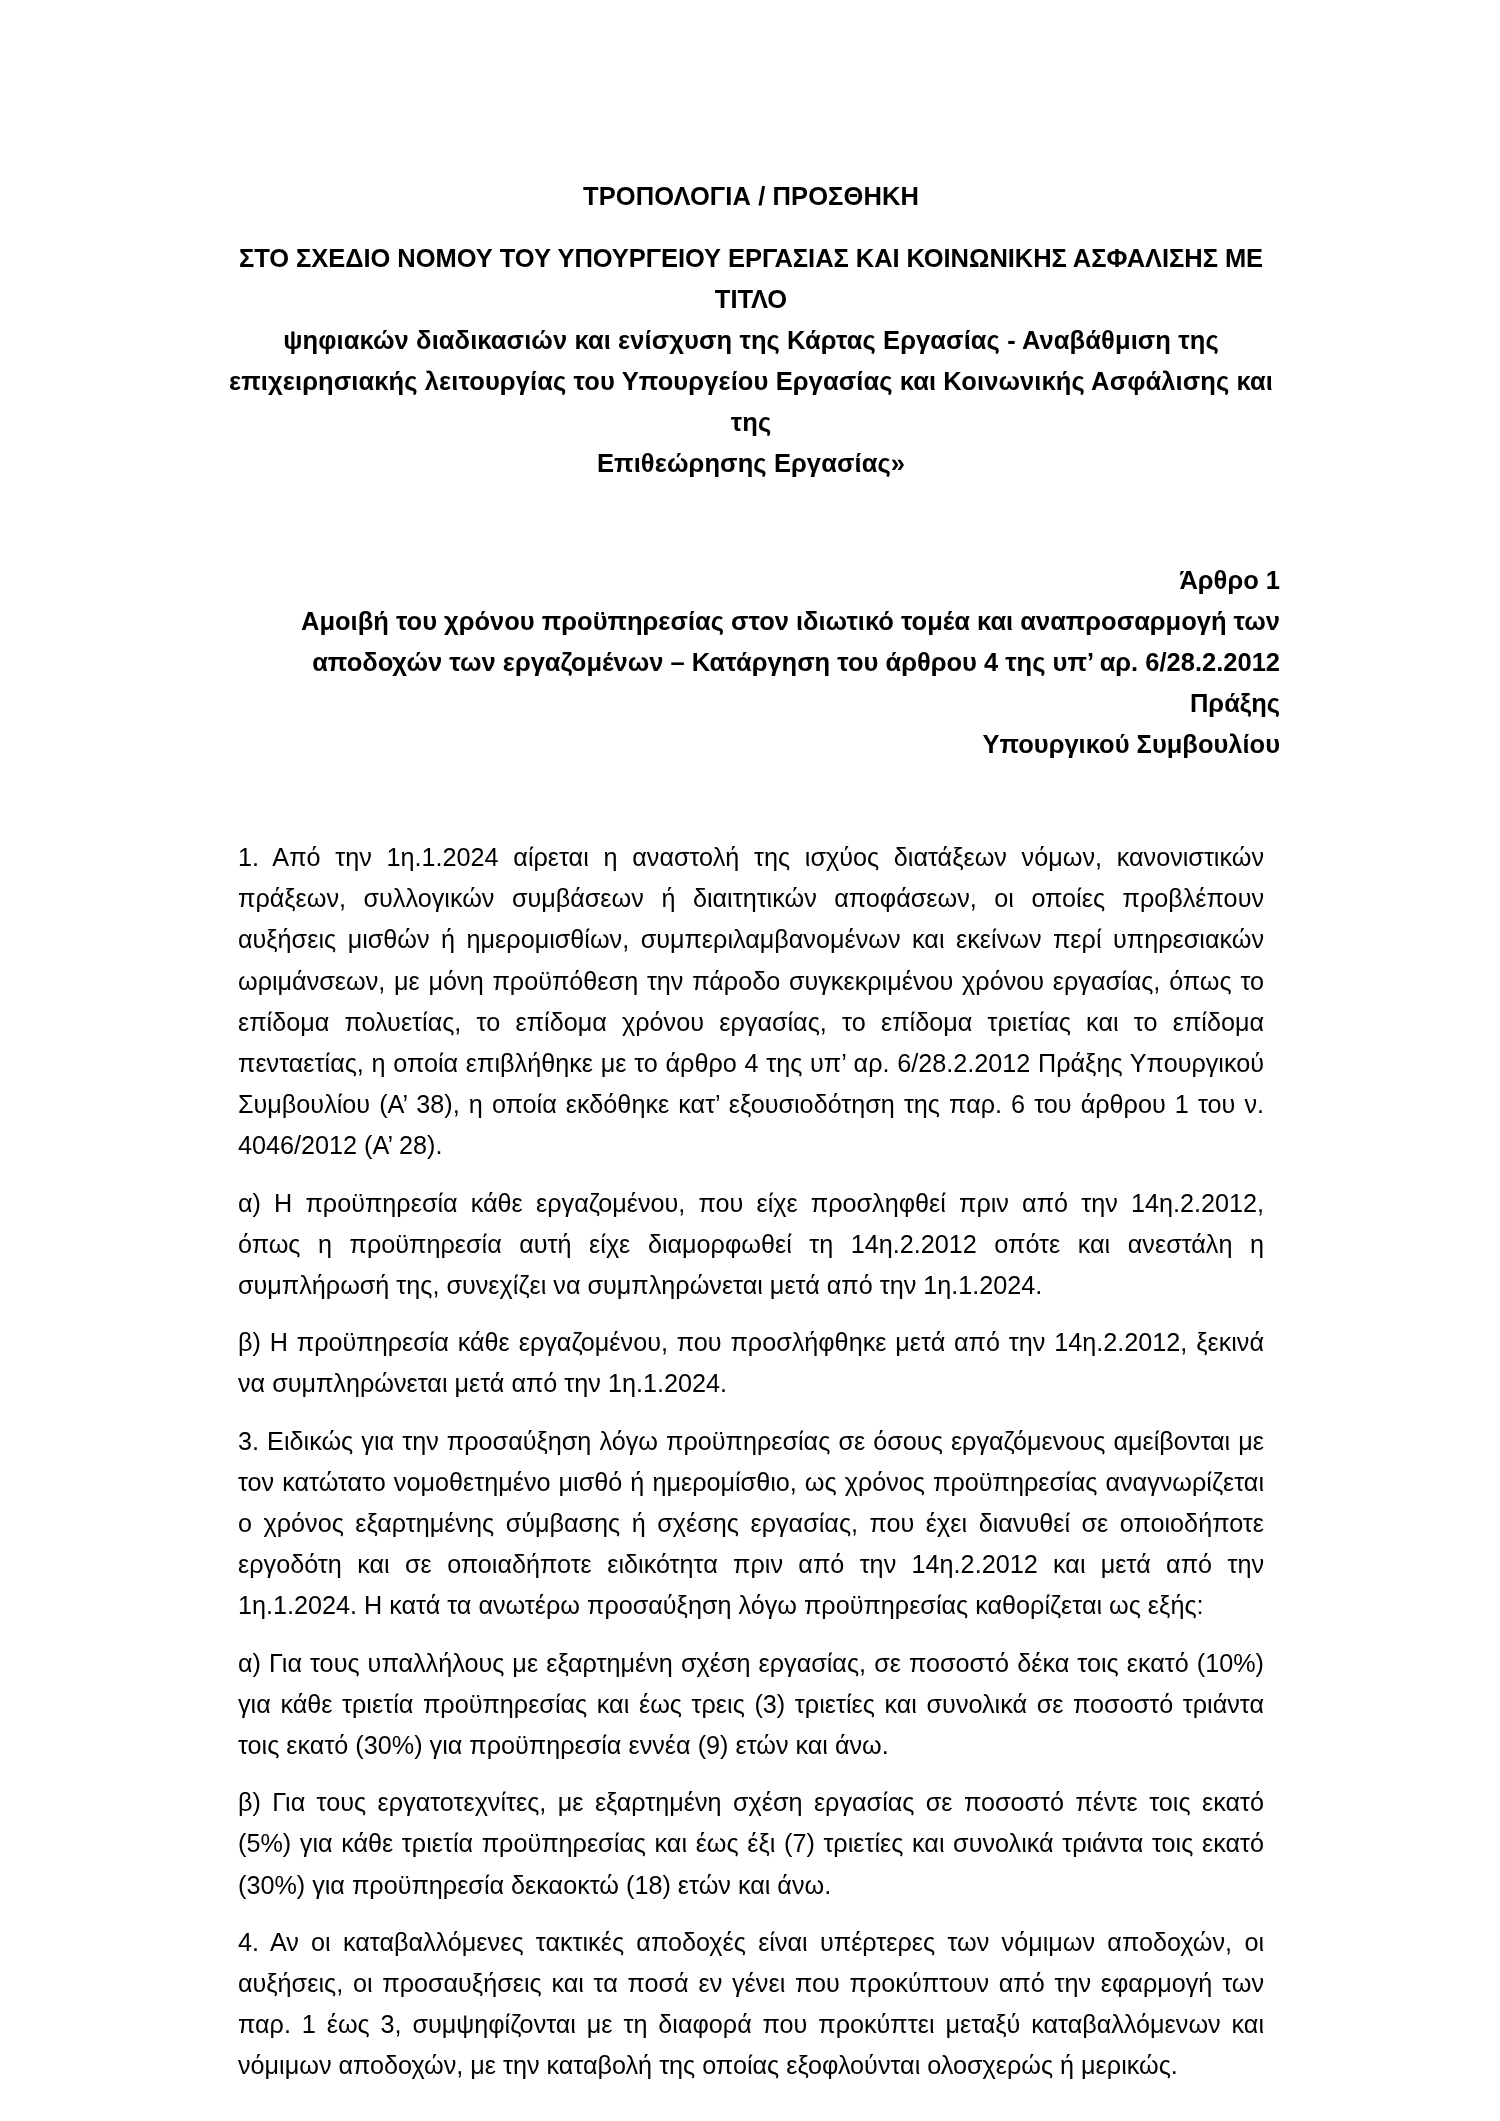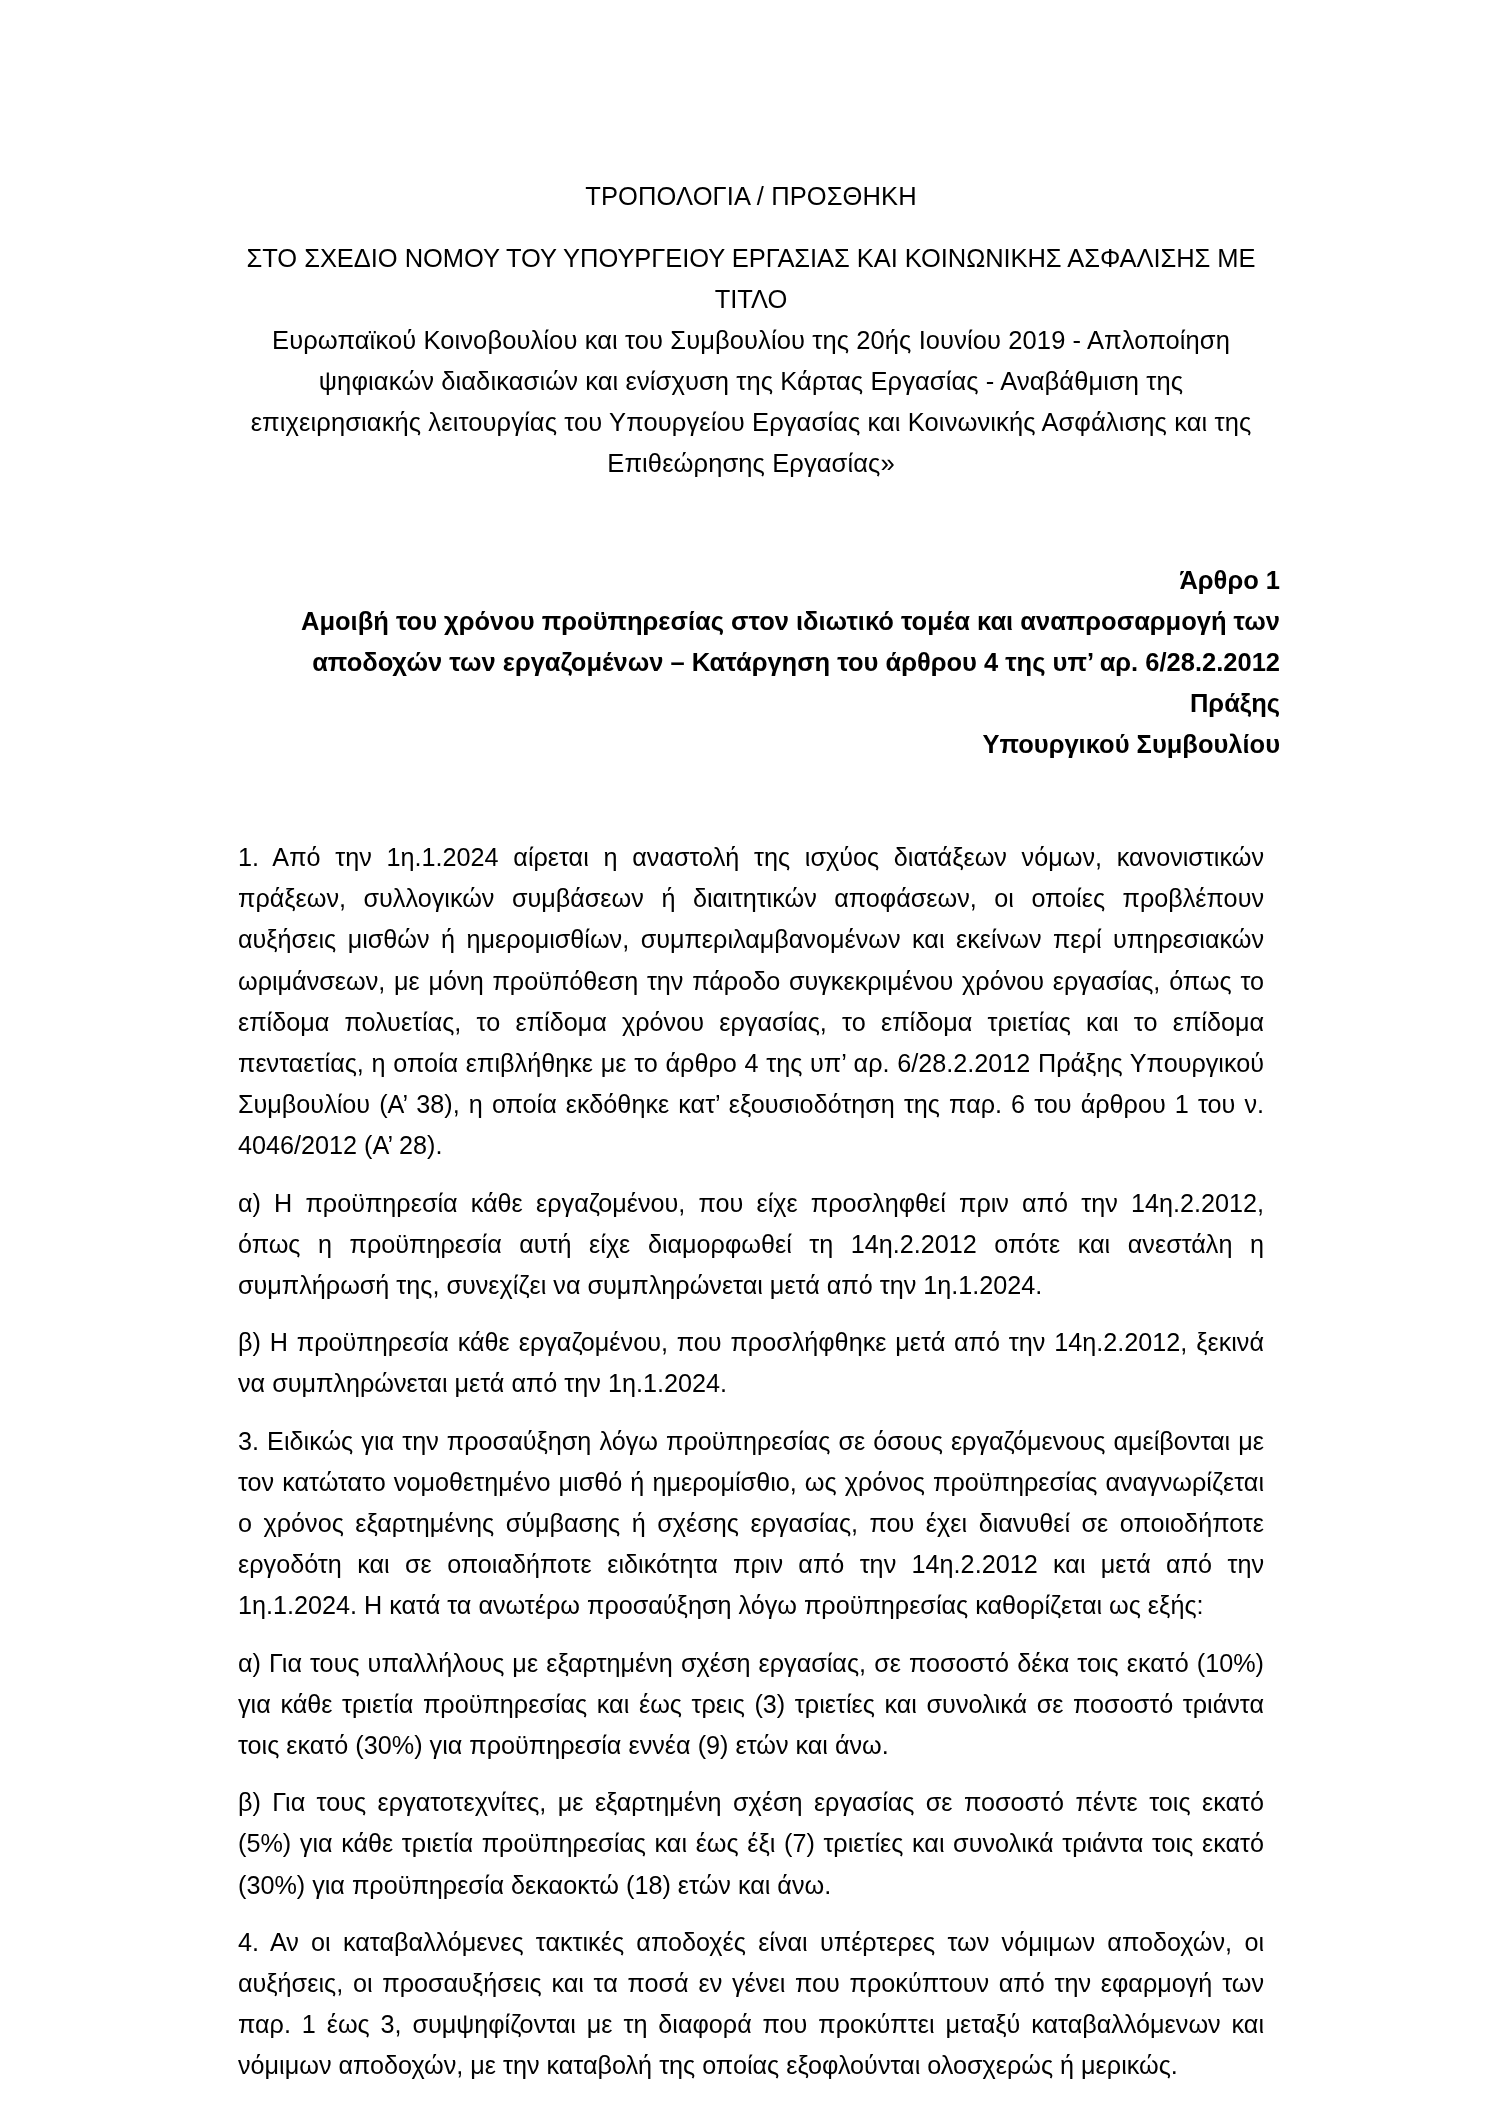--- a/index.html
+++ b/index.html
@@ -25,21 +25,21 @@
   .content {
     position: absolute;
     left: 222px;
     top: 176px;
     width: 1058px;
   }
 
   
   .title-block {
     text-align: center;
-    font-weight: normal;
+    font-weight: bold;
     font-size: 25.5px;
     line-height: 41px;
     letter-spacing: 0.1px;
   }
 
   .title-line {
     display: block;
   }
 
   .title-line-1 { }
@@ -82,21 +82,20 @@
 </style>
 </head>
 <body>
 
 <div class="page">
   <div class="content">
 
     <div class="title-block">
       <span class="title-line title-line-1">ΤΡΟΠΟΛΟΓΙΑ / ΠΡΟΣΘΗΚΗ</span>
       <span class="title-line title-line-2">ΣΤΟ ΣΧΕΔΙΟ ΝΟΜΟΥ ΤΟΥ ΥΠΟΥΡΓΕΙΟΥ ΕΡΓΑΣΙΑΣ ΚΑΙ ΚΟΙΝΩΝΙΚΗΣ ΑΣΦΑΛΙΣΗΣ ΜΕ ΤΙΤΛΟ</span>
-      <span class="title-line">Ευρωπαϊκού Κοινοβουλίου και του Συμβουλίου της 20ής Ιουνίου 2019 - Απλοποίηση</span>
       <span class="title-line">ψηφιακών διαδικασιών και ενίσχυση της Κάρτας Εργασίας - Αναβάθμιση της</span>
       <span class="title-line">επιχειρησιακής λειτουργίας του Υπουργείου Εργασίας και Κοινωνικής Ασφάλισης και της</span>
       <span class="title-line">Επιθεώρησης Εργασίας»</span>
     </div>
 
     <div class="gap-after-title"></div>
 
     <div class="article-block">
       <span class="article-number">Άρθρο 1</span>
       <span class="article-title-line">Αμοιβή του χρόνου προϋπηρεσίας στον ιδιωτικό τομέα και αναπροσαρμογή των</span>

